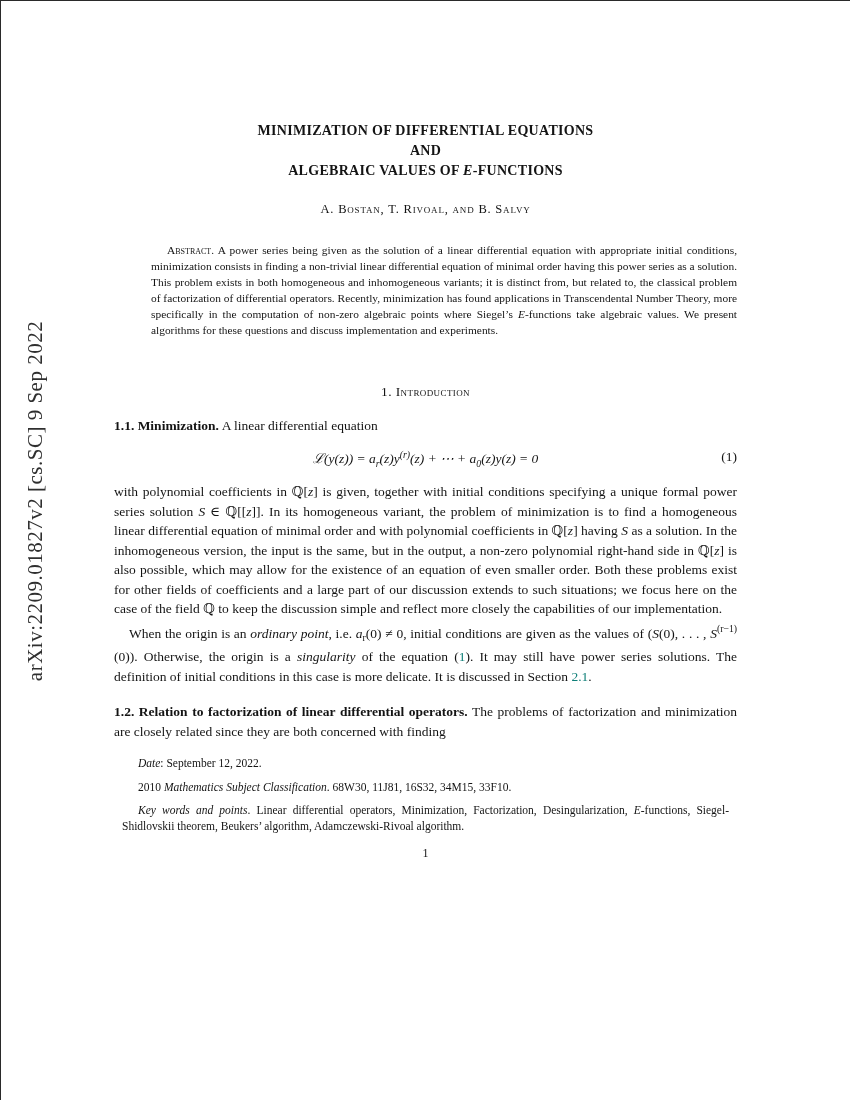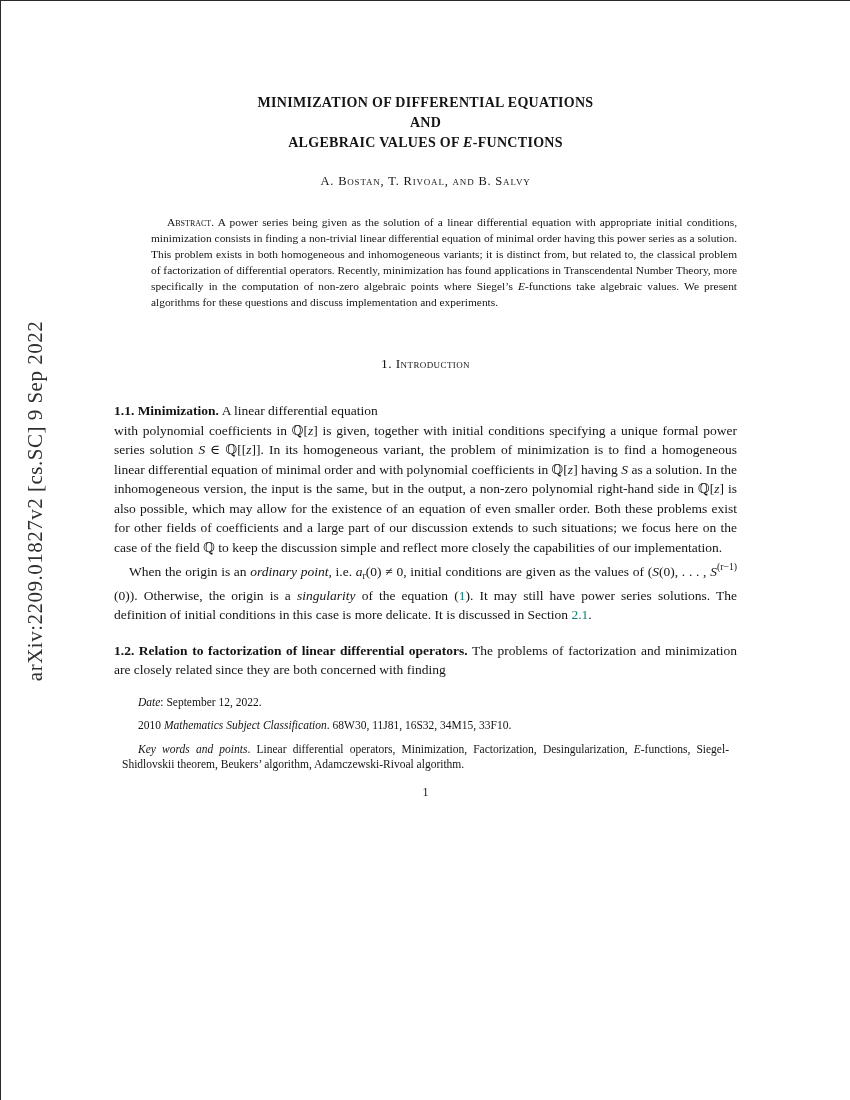--- a/index.html
+++ b/index.html
@@ -7,21 +7,21 @@
     position:relative;
     width:850px;height:1100px;
     background:#ffffff;
     overflow:hidden;
     box-sizing:border-box;
     border-top:1px solid #2a2a2a;
     border-left:1px solid #2a2a2a;
     color:#141414;
     font-family:"Liberation Serif","DejaVu Serif",serif;
   }
-  .content{margin:0 113px;padding-top:92px;}
+  .content{margin:0 113px;padding-top:120px;}
 
   .paper-title{
     margin:0;text-align:center;
     font-size:14px;font-weight:bold;line-height:20px;letter-spacing:.3px;
   }
   .paper-title .it{font-style:italic;}
 
   .authors{
     margin-top:21px;text-align:center;
     font-variant:small-caps;font-size:12.5px;letter-spacing:.8px;font-family:Liberation Serif, serif;
@@ -34,21 +34,21 @@
   }
   .abstract .sc{font-variant:small-caps;}
 
   .section-head{
     margin-top:46px;text-align:center;
     font-variant:small-caps;font-size:13.5px;letter-spacing:.4px;
   }
 
   .body-text{font-size:13.5px;line-height:19.5px;}
   .body-text p{margin:0;text-align:justify;}
-  p.first{margin-top:29px;}
+  p.first{margin-top:16px;}
   p.indent{text-indent:15px;}
   p.space-above{margin-top:16px;}
   .it{font-style:italic;}
   b{font-weight:bold;}
 
   .eqrow{
     position:relative;margin:9px 0 9px;
     text-align:center;font-size:13.5px;
   }
   .eq{font-style:italic;}
@@ -102,20 +102,24 @@
     </div>
 
     <div class="section-head">1. Introduction</div>
 
     <div class="body-text">
 
       <p class="first">
         <b>1.1. Minimization.</b><span> A linear differential equation</span>
       </p>
 
+      <div class="eqrow">
+        <span class="eq"><span>ℒ</span><span>(y(z)) = a</span><sub>r</sub><span>(z)y</span><sup>(r)</sup><span>(z) + ⋯ + a</span><sub>0</sub><span>(z)y(z) = 0</span></span>
+        <span class="eqtag">(1)</span>
+      </div>
 
       <p><span>with polynomial coefficients in </span><span>ℚ[</span><span class="it">z</span><span>] is given, together with initial conditions specifying a unique formal power series solution </span><span class="it">S</span><span> ∈ ℚ[[</span><span class="it">z</span><span>]]. In its homogeneous variant, the problem of minimization is to find a homogeneous linear differential equation of minimal order and with polynomial coefficients in ℚ[</span><span class="it">z</span><span>] having </span><span class="it">S</span><span> as a solution. In the inhomogeneous version, the input is the same, but in the output, a non-zero polynomial right-hand side in ℚ[</span><span class="it">z</span><span>] is also possible, which may allow for the existence of an equation of even smaller order. Both these problems exist for other fields of coefficients and a large part of our discussion extends to such situations; we focus here on the case of the field ℚ to keep the discussion simple and reflect more closely the capabilities of our implementation.</span></p>
 
       <p class="indent"><span>When the origin is an </span><span class="it">ordinary point</span><span>, i.e. </span><span class="it">a</span><sub class="mi">r</sub><span>(0) ≠ 0, initial conditions are given as the values of (</span><span class="it">S</span><span>(0), . . . , </span><span class="it">S</span><sup class="mi">(r−1)</sup><span>(0)). Otherwise, the origin is a </span><span class="it">singularity</span><span> of the equation (</span><span class="lnk">1</span><span>). It may still have power series solutions. The definition of initial conditions in this case is more delicate. It is discussed in Section </span><span class="lnk">2.1</span><span>.</span></p>
 
       <p class="space-above">
         <b>1.2. Relation to factorization of linear differential operators.</b><span> The problems of factorization and minimization are closely related since they are both concerned with finding</span>
       </p>
 
     </div>

